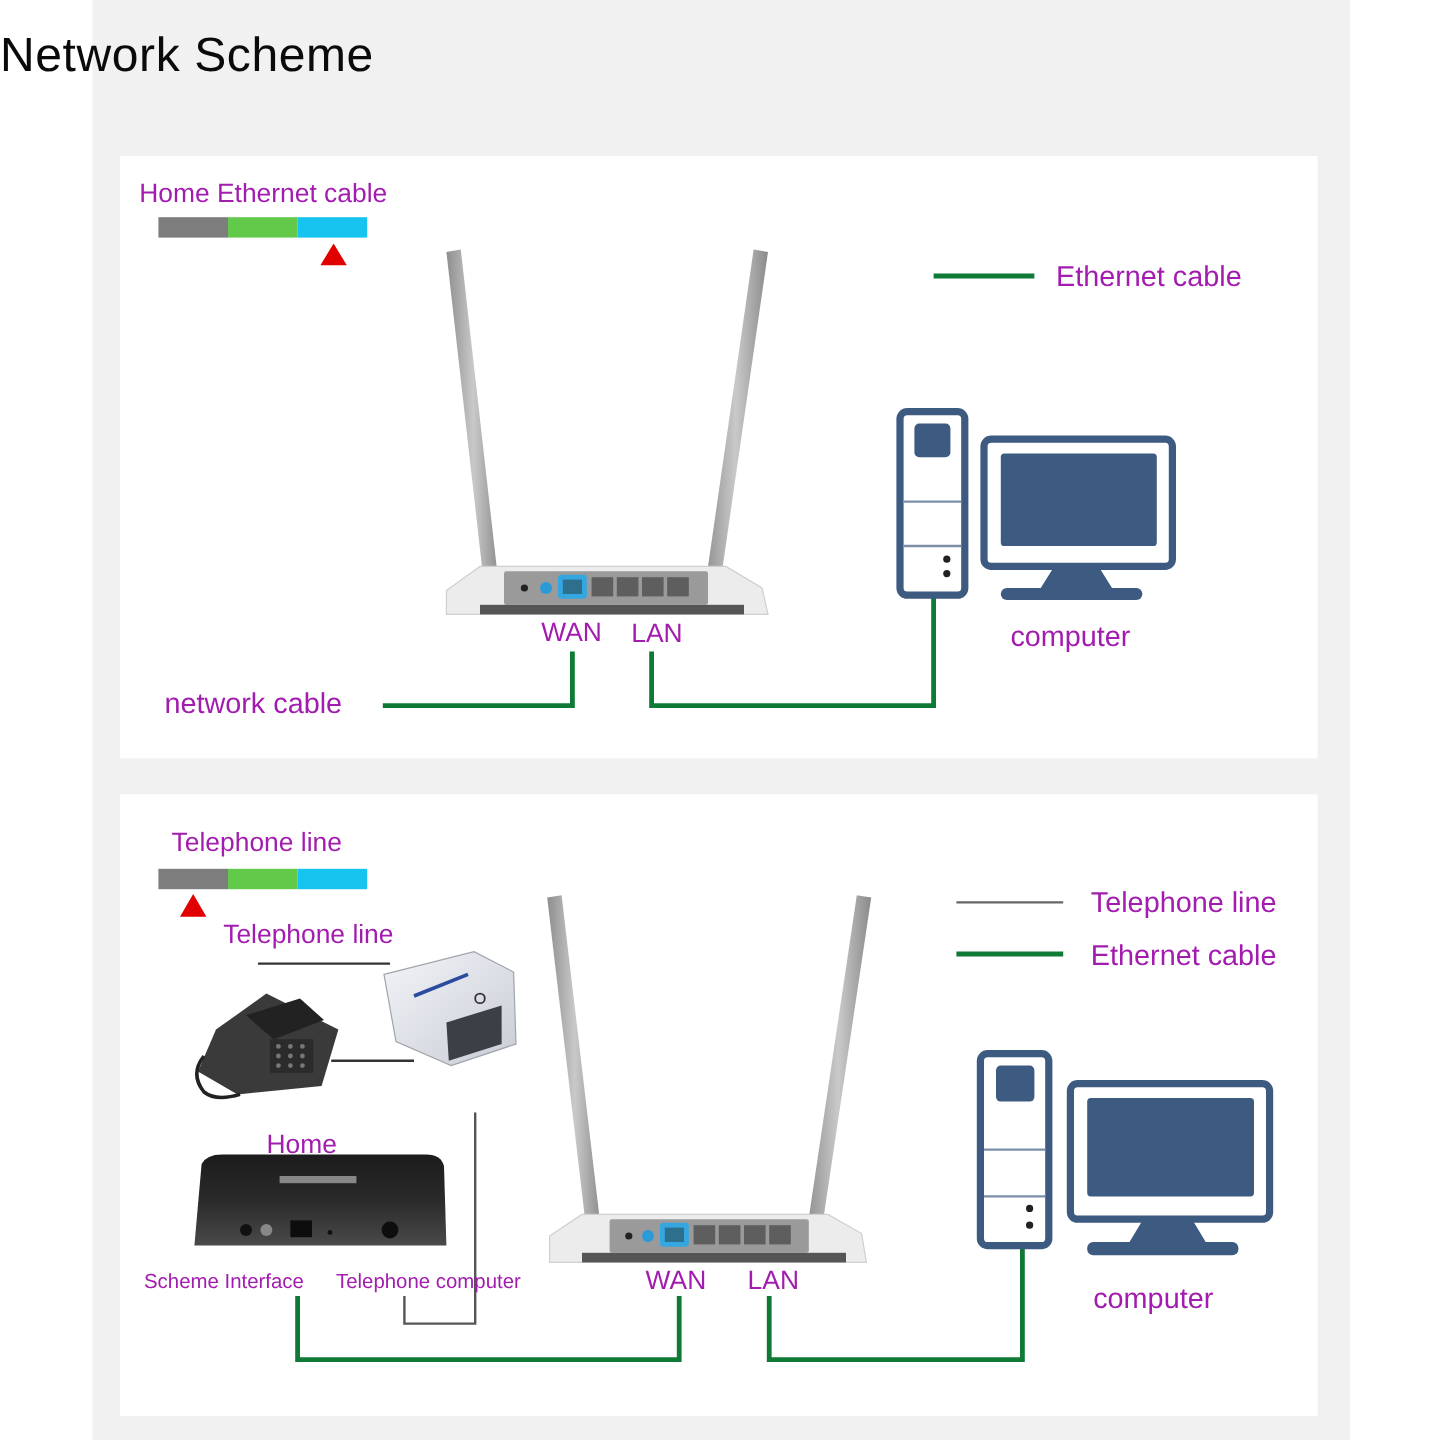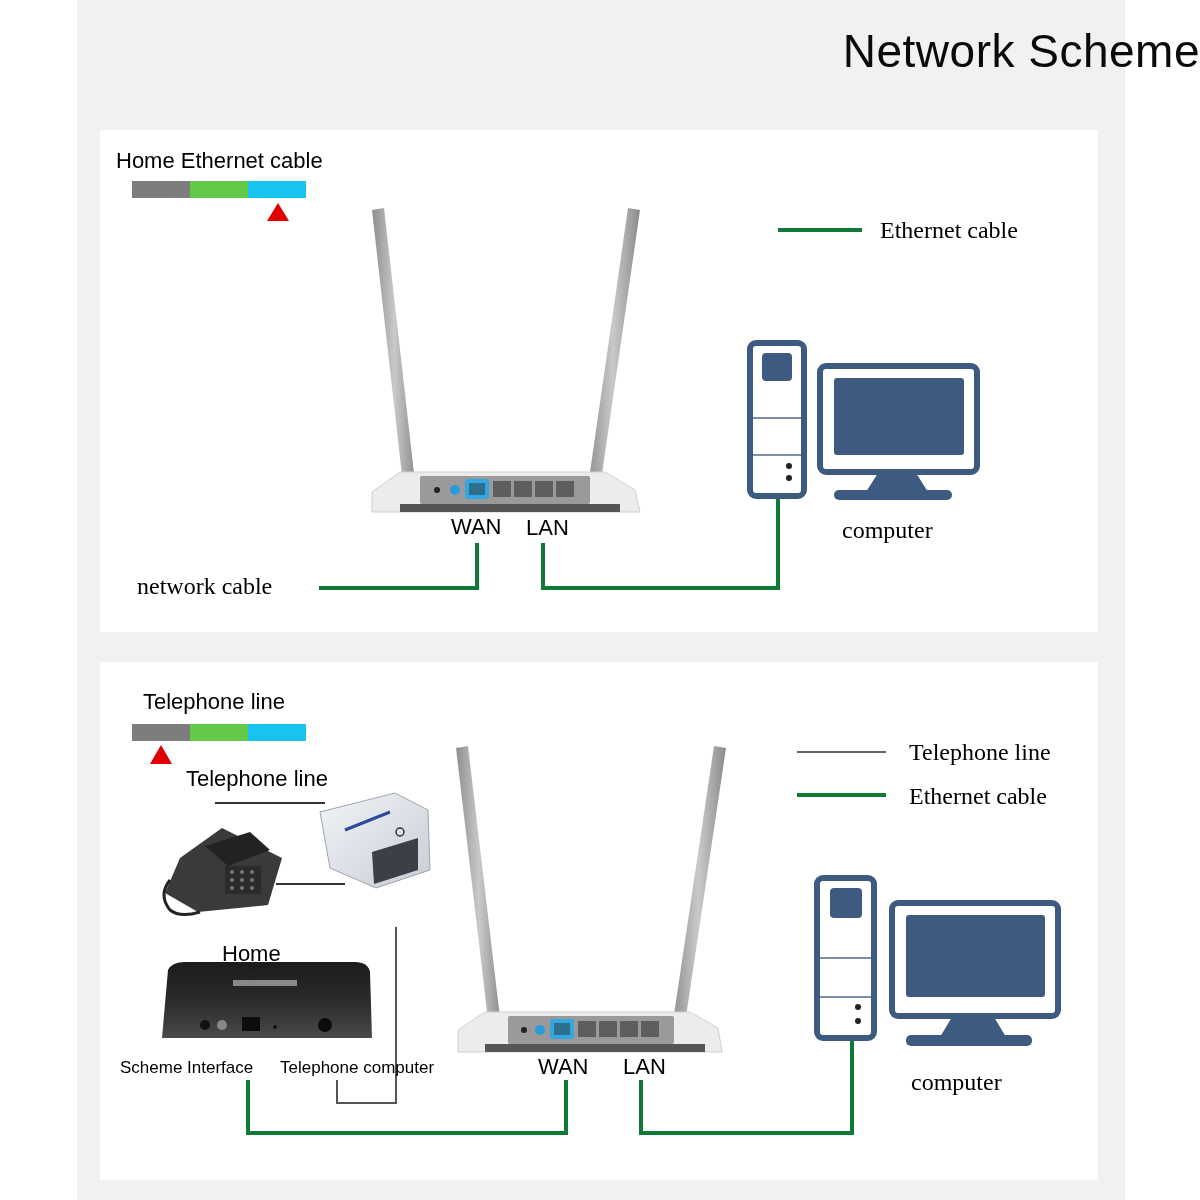--- a/index.html
+++ b/index.html
@@ -1,24 +1,24 @@
 <!DOCTYPE html>
 <html><head>
 <meta charset="utf-8">
 <style>
   html, body { margin:0; padding:0; background:#ffffff; }
   body { width:1200px; height:1200px; position:relative; overflow:hidden; font-family:"Liberation Sans", sans-serif; color:#111; }
   .panel { position:absolute; left:77px; top:0; width:1048px; height:1200px; background:#f1f1f1; }
-  .title { position:absolute; left:0; width:1200px; top:24px; text-align:right; font-size:46px; color:#0a0a0a; letter-spacing:0.5px; }
+  .title { position:absolute; left:0; width:1200px; top:24px; text-align:left; font-size:40px; color:#0a0a0a; letter-spacing:0.5px; }
   .card { position:absolute; left:100px; width:998px; background:#ffffff; }
   .card.top { top:130px; height:502px; }
   .card.bottom { top:662px; height:518px; }
-  .lbl { position:absolute; white-space:nowrap; color:#000000; }
+  .lbl { position:absolute; white-space:nowrap; color:#a21caf; }
   .f22 { font-size:22px; }
-  .f24 { font-size:24px;font-family:Liberation Serif, serif; }
+  .f24 { font-size:24px; }
   .f17 { font-size:17px; }
   svg.diagram { position:absolute; left:0; top:0; width:1200px; height:1200px; }
 </style>
 </head>
 <body>
 
 <div class="panel"></div>
 <div class="title">Network Scheme</div>
 <div class="card top"></div>
 <div class="card bottom"></div>

